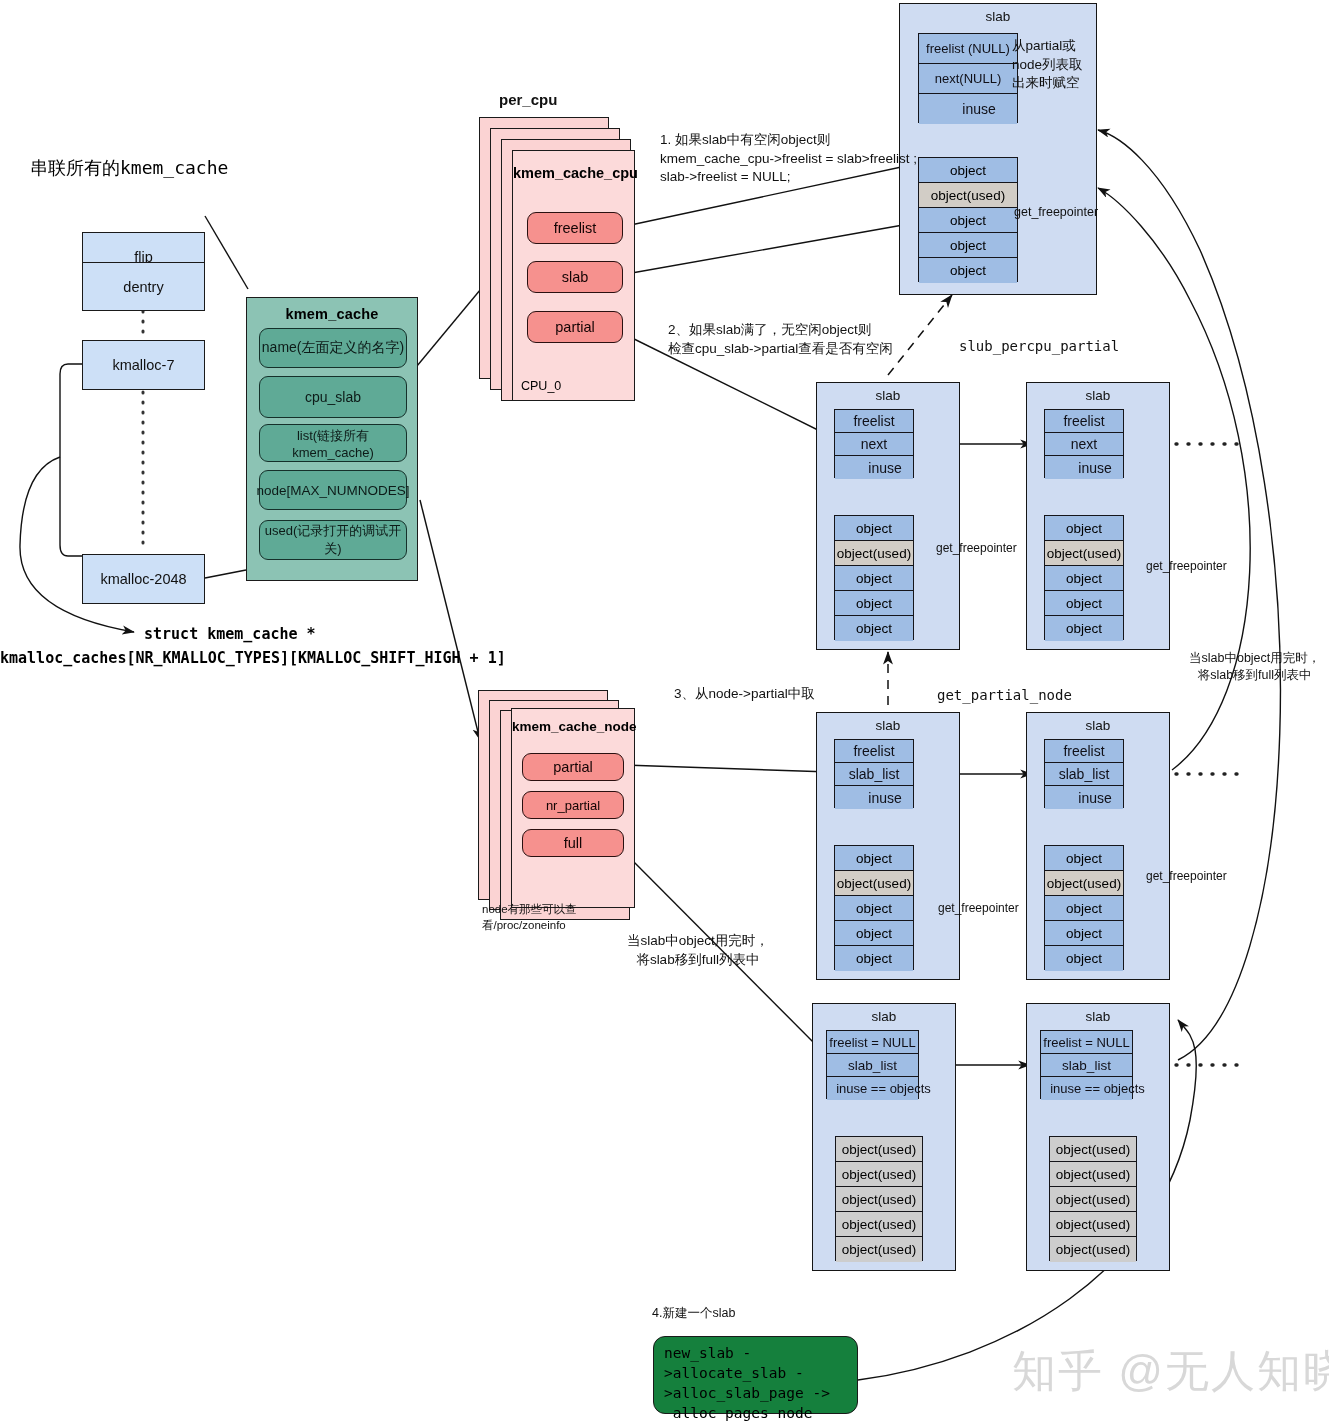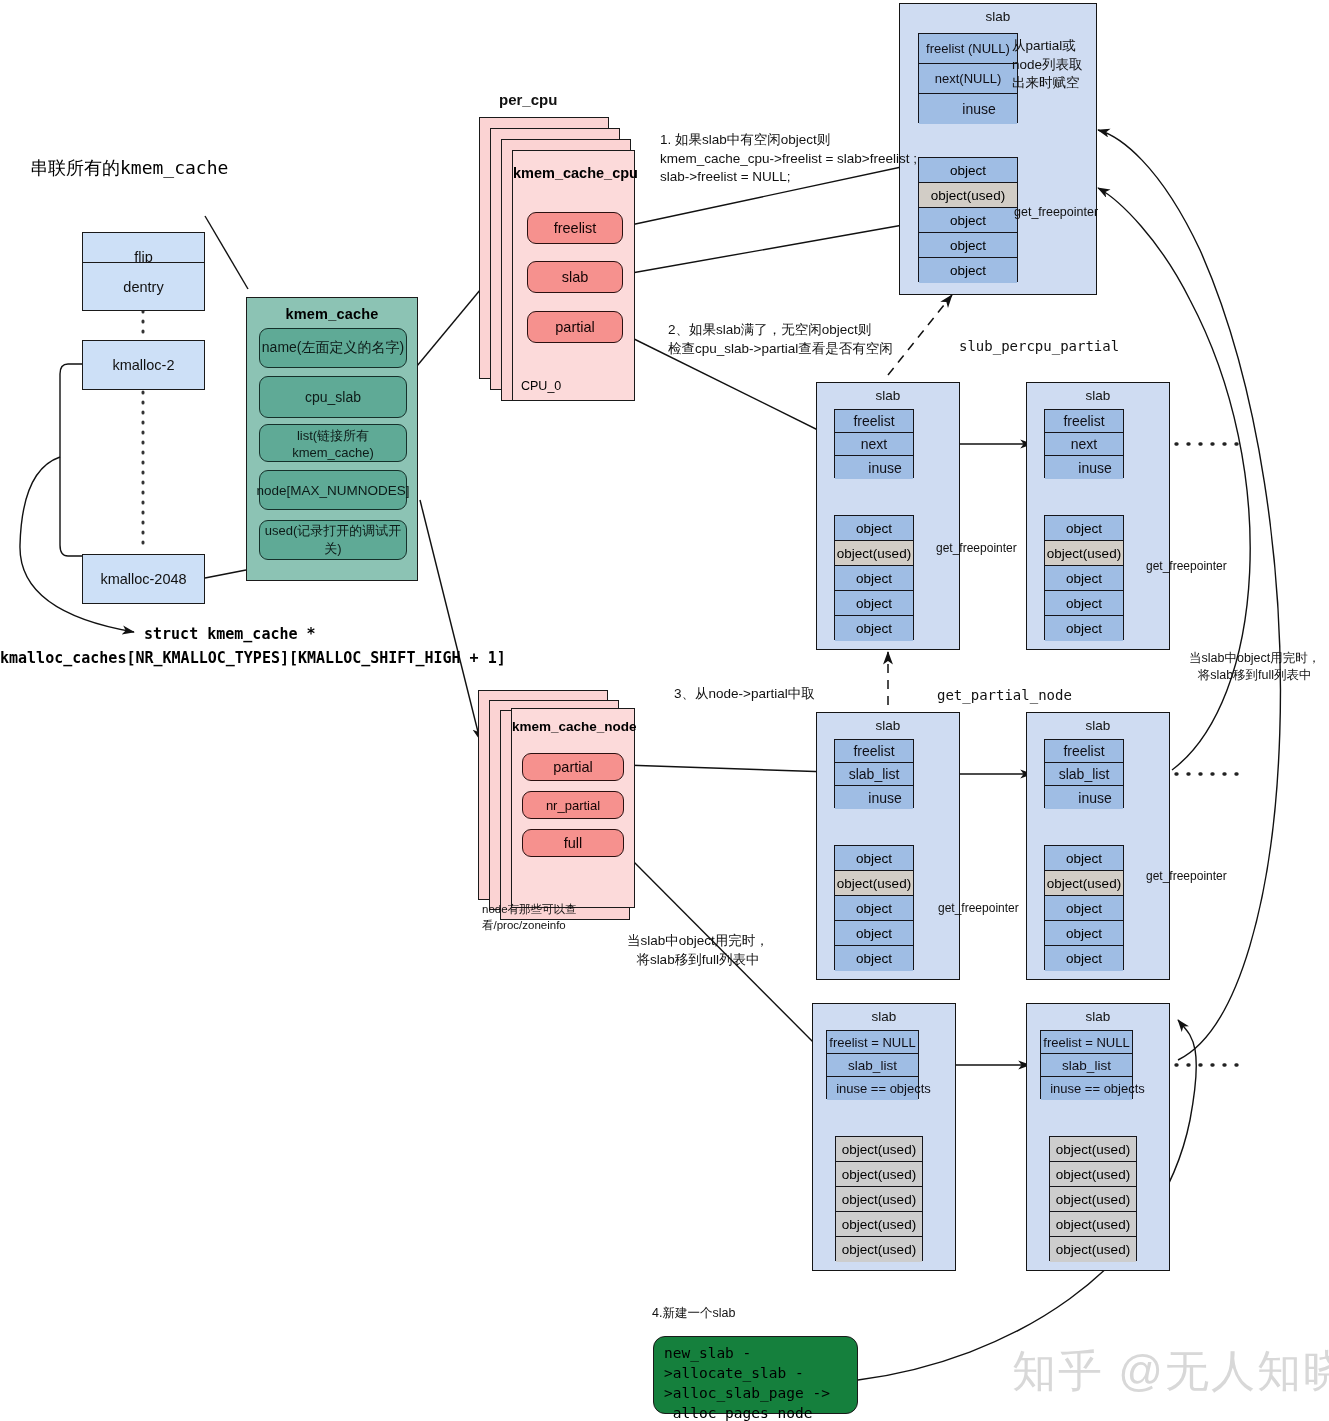--- a/index.html
+++ b/index.html
@@ -160,21 +160,21 @@
 
   <div class="codetitle mono" style="left:30px;top:155px;font-size:18px;">串联所有的kmem_cache</div>
 
   <div class="box cachebox" style="left:82px;top:192px;width:123px;height:49px;margin-top:40px;">
     <span>flip</span>
   </div>
   <div class="box cachebox" style="left:82px;top:262px;width:123px;height:49px;">
     <span>dentry</span>
   </div>
   <div class="box cachebox" style="left:82px;top:340px;width:123px;height:50px;">
-    <span>kmalloc-2</span>
+    <span>kmalloc-7</span>
   </div>
   <div class="box cachebox" style="left:82px;top:554px;width:123px;height:50px;">
     <span>kmalloc-2048</span>
   </div>
 
   <div class="codetitle mono bold" style="left:144px;top:624px;font-size:15px;">struct kmem_cache *</div>
   <div class="codetitle mono bold" style="left:0px;top:648px;font-size:15px;">kmalloc_caches[NR_KMALLOC_TYPES][KMALLOC_SHIFT_HIGH + 1]</div>
 
   <div class="box kmemcache" style="left:246px;top:288px;width:172px;height:284px;display:block;">
     <div class="kmemcache-title">kmem_cache</div>

